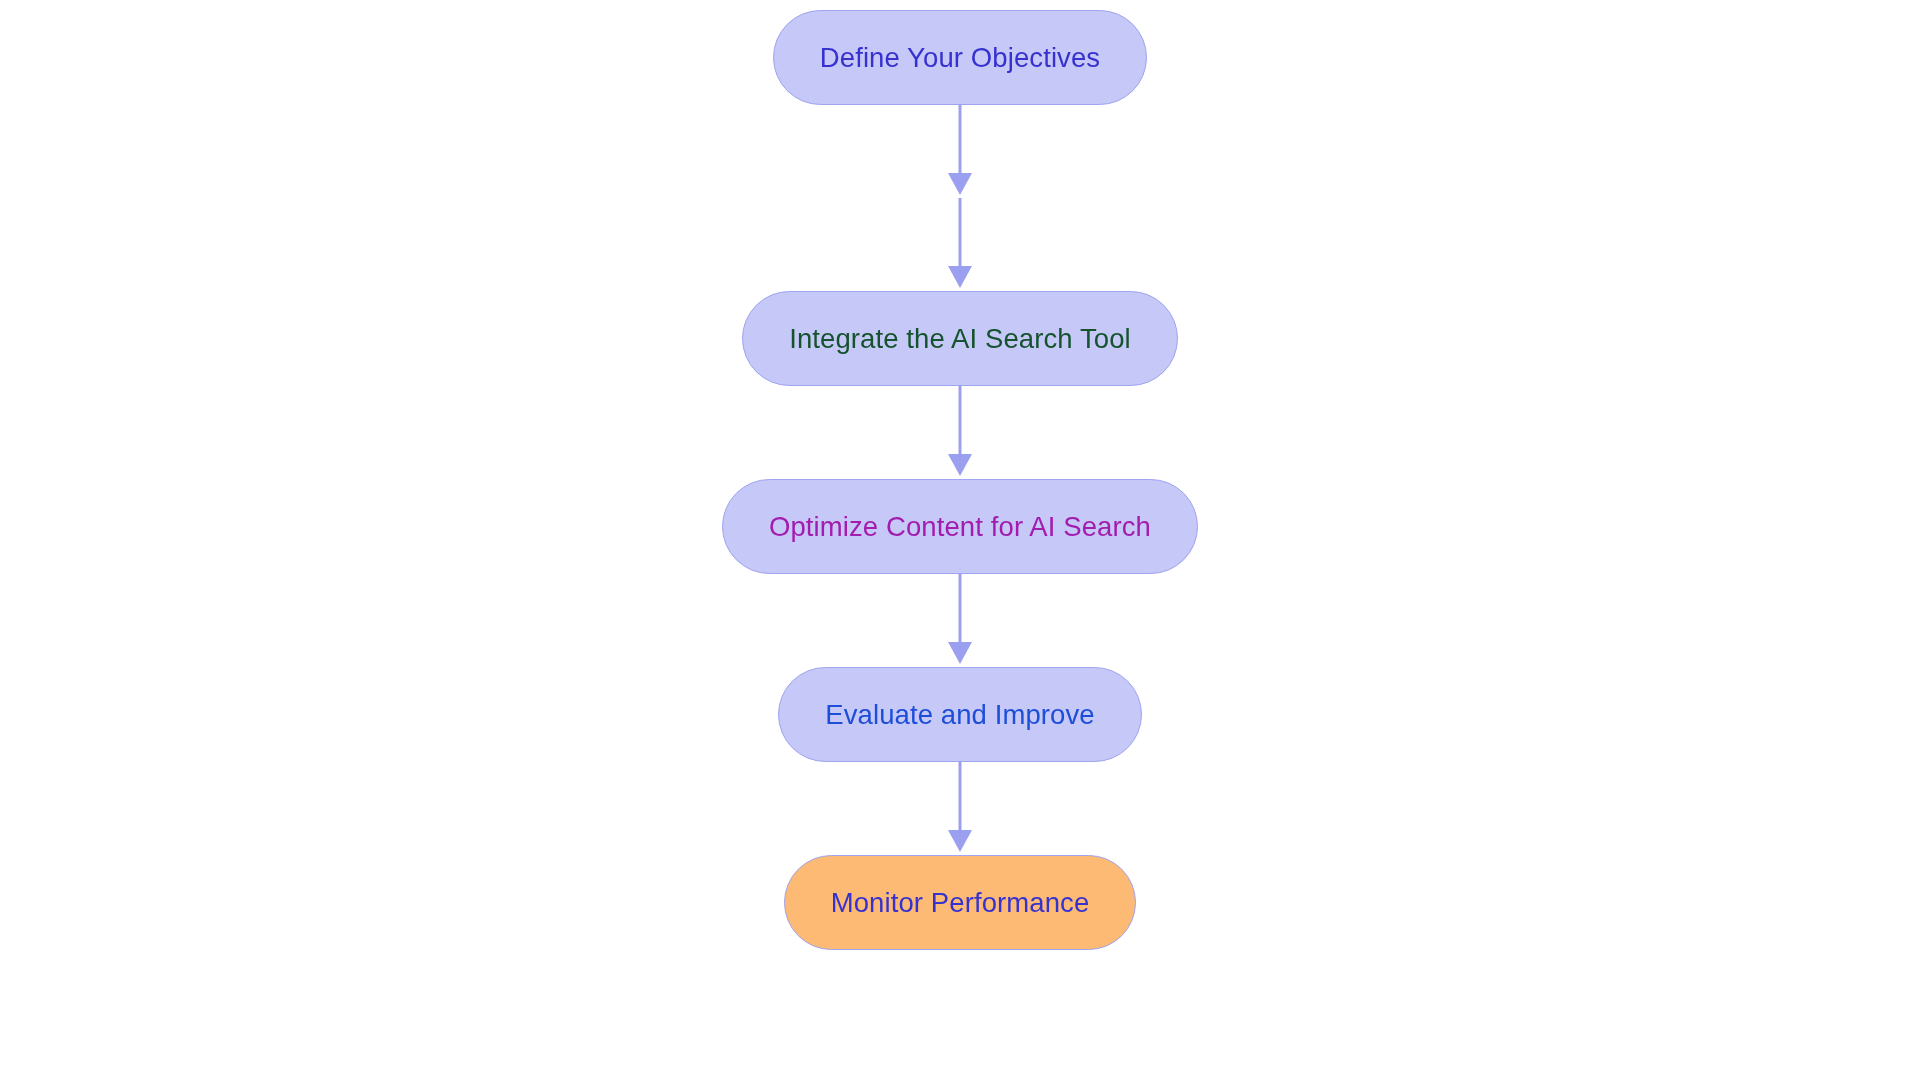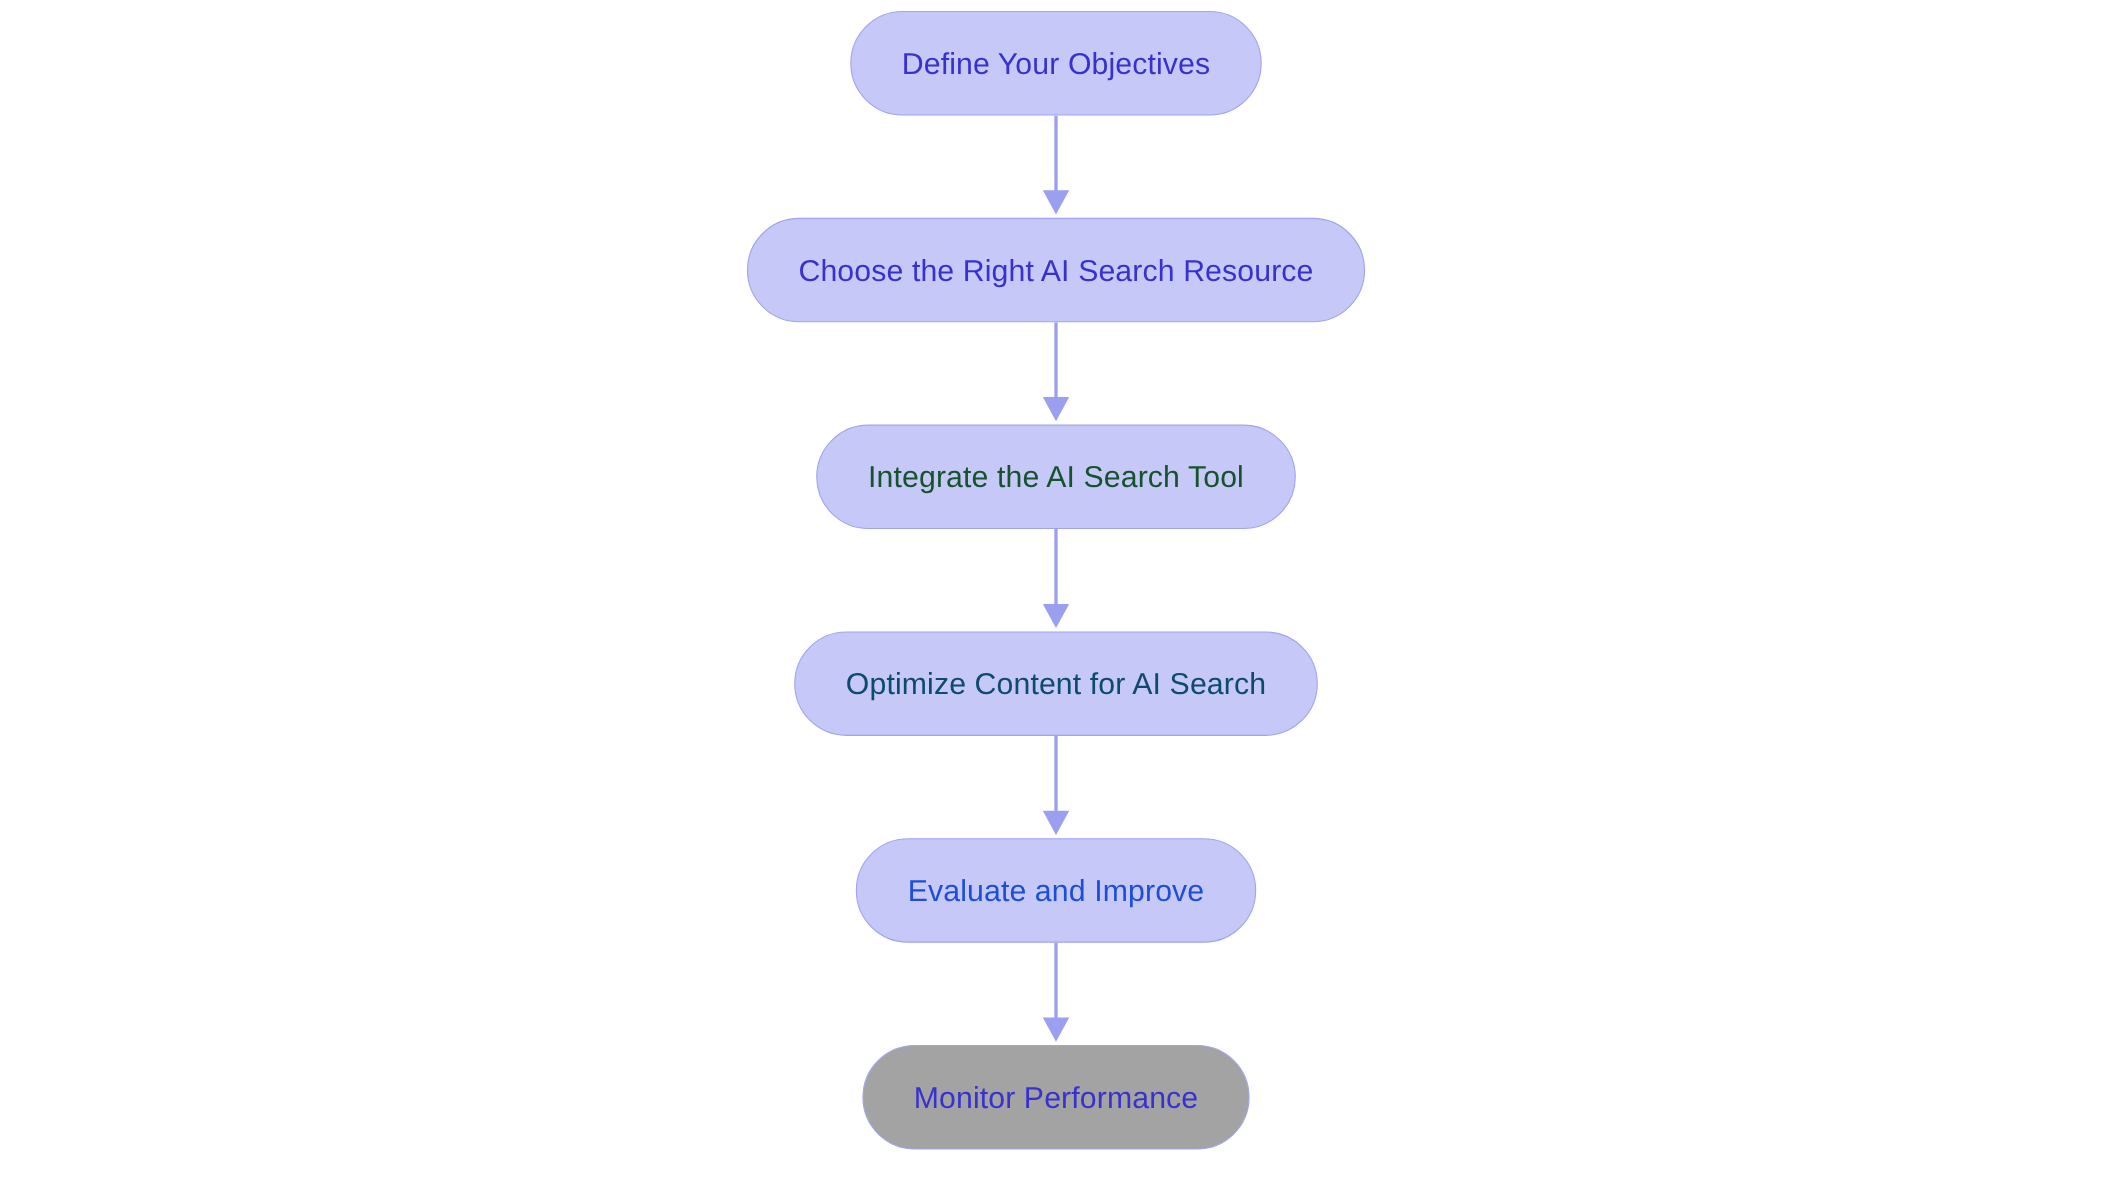--- a/index.html
+++ b/index.html
@@ -85,62 +85,59 @@
       <span class="node-label" style="color: rgb(55, 50, 207);">Define Your Objectives</span>
     </div>
 
     <div class="connector">
       <svg width="24" height="93" viewBox="0 0 24 93" xmlns="http://www.w3.org/2000/svg">
         <line x1="12" y1="0" x2="12" y2="70" stroke="#9b9ff0" stroke-width="3"></line>
         <polygon points="0,68 24,68 12,90" fill="#9b9ff0"></polygon>
       </svg>
     </div>
 
-    <div class="node" style="background: rgb(198, 200, 248); border-color: rgb(159, 164, 239);">
-      <span class="node-label" style="color: rgb(55, 50, 207);">Choose the Right AI Search Resource</span>
-    </div>
 
     <div class="connector">
       <svg width="24" height="93" viewBox="0 0 24 93" xmlns="http://www.w3.org/2000/svg">
         <line x1="12" y1="0" x2="12" y2="70" stroke="#9b9ff0" stroke-width="3"></line>
         <polygon points="0,68 24,68 12,90" fill="#9b9ff0"></polygon>
       </svg>
     </div>
 
     <div class="node" style="background: rgb(198, 200, 248); border-color: rgb(159, 164, 239);">
       <span class="node-label" style="color: #14532d;">Integrate the AI Search Tool</span>
     </div>
 
     <div class="connector">
       <svg width="24" height="93" viewBox="0 0 24 93" xmlns="http://www.w3.org/2000/svg">
         <line x1="12" y1="0" x2="12" y2="70" stroke="#9b9ff0" stroke-width="3"></line>
         <polygon points="0,68 24,68 12,90" fill="#9b9ff0"></polygon>
       </svg>
     </div>
 
     <div class="node" style="background: rgb(198, 200, 248); border-color: rgb(159, 164, 239);">
-      <span class="node-label" style="color: #0c4a6e;">Optimize Content for AI Search</span>
+      <span class="node-label" style="color: #a21caf;">Optimize Content for AI Search</span>
     </div>
 
     <div class="connector">
       <svg width="24" height="93" viewBox="0 0 24 93" xmlns="http://www.w3.org/2000/svg">
         <line x1="12" y1="0" x2="12" y2="70" stroke="#9b9ff0" stroke-width="3"></line>
         <polygon points="0,68 24,68 12,90" fill="#9b9ff0"></polygon>
       </svg>
     </div>
 
     <div class="node" style="background: rgb(198, 200, 248); border-color: rgb(159, 164, 239);">
       <span class="node-label" style="color: #1d4ed8;">Evaluate and Improve</span>
     </div>
 
     <div class="connector">
       <svg width="24" height="93" viewBox="0 0 24 93" xmlns="http://www.w3.org/2000/svg">
         <line x1="12" y1="0" x2="12" y2="70" stroke="#9b9ff0" stroke-width="3"></line>
         <polygon points="0,68 24,68 12,90" fill="#9b9ff0"></polygon>
       </svg>
     </div>
 
-    <div class="node" style="background: #a3a3a3; border-color: rgb(159, 164, 239);">
+    <div class="node" style="background: #fdba74; border-color: rgb(159, 164, 239);">
       <span class="node-label" style="color: rgb(55, 50, 207);">Monitor Performance</span>
     </div>
 
   </div>
 </div>
 
 </body></html>

